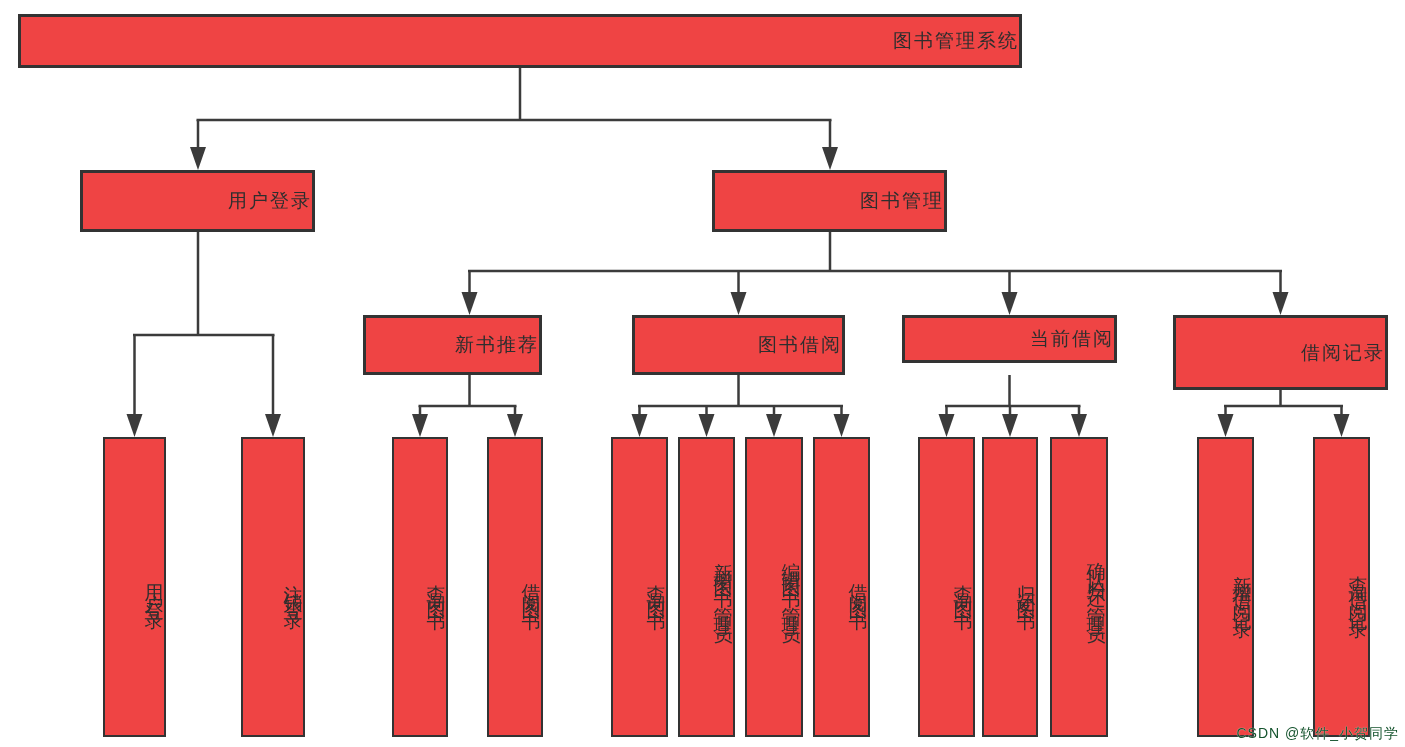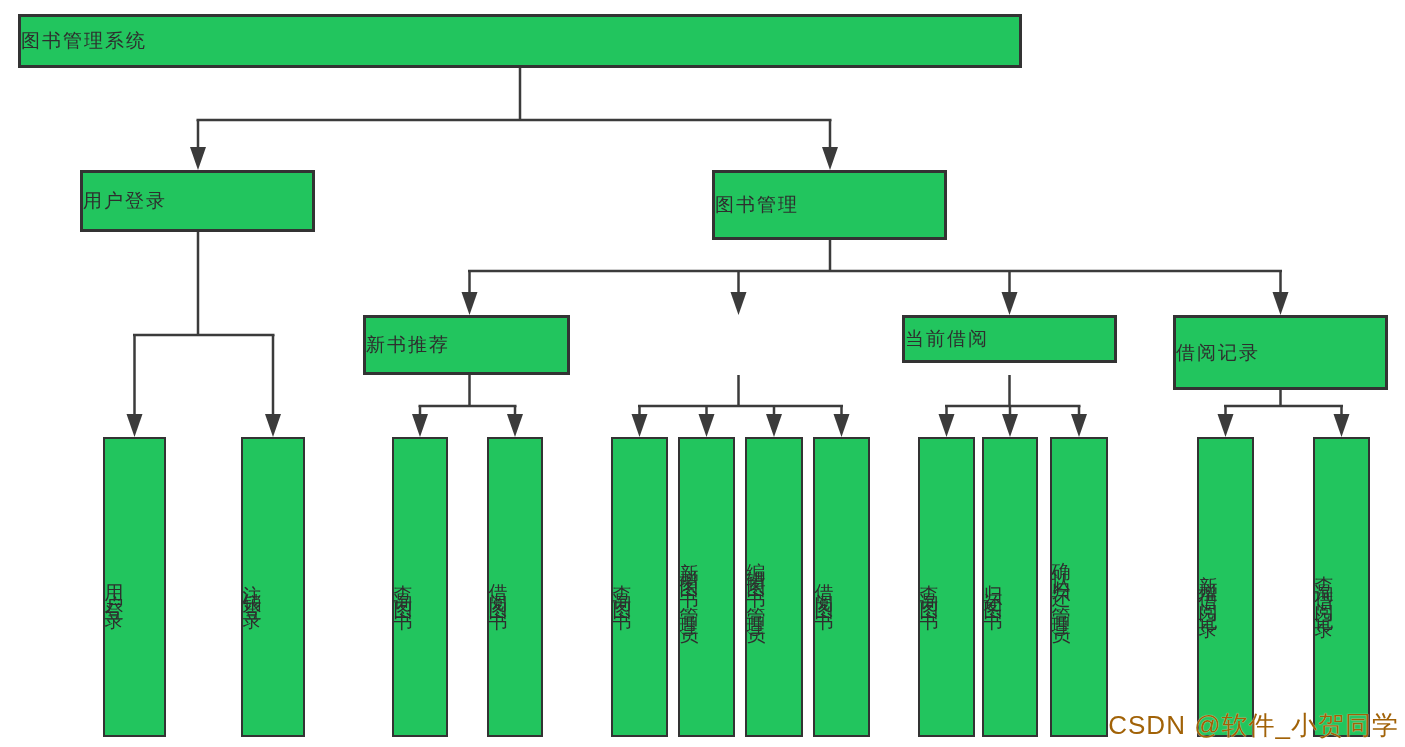--- a/index.html
+++ b/index.html
@@ -9,48 +9,48 @@
     height: 747px;
     background: #ffffff;
     font-family: "Liberation Sans", "DejaVu Sans", sans-serif;
     overflow: hidden;
   }
   svg.wires { position: absolute; left: 0; top: 0; width: 1405px; height: 747px; }
   svg.wires line { stroke: #3b3b3b; stroke-width: 2.5; }
   svg.wires polygon { fill: #3b3b3b; }
   .box {
     position: absolute;
-    background: #22c55e;
+    background: #ef4444;
     border: 3px solid #333333;
     box-sizing: border-box;
     display: flex;
     align-items: center;
-    justify-content: flex-start;
+    justify-content: flex-end;
     color: #2e2e2e;
   }
   .hlabel {
     font-size: 19px;
     letter-spacing: 2px;
     white-space: nowrap;
   }
   .leaf { border-width: 2.5px; }
   .vlabel {
     writing-mode: vertical-rl;
     text-orientation: mixed;
     font-size: 19px;
     letter-spacing: 9px;
     line-height: 1;
     white-space: nowrap;
   }
   .watermark {
     position: absolute;
     right: 6px;
     bottom: 4px;
-    font-size: 26px;
-    color: #a16207;
+    font-size: 14px;
+    color: #14532d;
     letter-spacing: 1px;
     white-space: nowrap;
     text-shadow: 0 0 1px #ffffff;
   }
 </style>
 </head>
 <body>
 
 <div class="canvas">
 
@@ -123,26 +123,29 @@
     </g>
   </svg>
 
   <div class="box" style="left:18px; top:14px; width:1004px; height:54px;">
     <span class="hlabel">图书管理系统</span>
   </div>
 
   <div class="box" style="left:80px; top:170px; width:235px; height:62px;">
     <span class="hlabel">用户登录</span>
   </div>
-  <div class="box" style="left:712px; top:170px; width:235px; height:70px;">
+  <div class="box" style="left:712px; top:170px; width:235px; height:62px;">
     <span class="hlabel">图书管理</span>
   </div>
 
-  <div class="box" style="left:363px; top:315px; width:207px; height:60px;">
+  <div class="box" style="left:363px; top:315px; width:179px; height:60px;">
     <span class="hlabel">新书推荐</span>
+  </div>
+  <div class="box" style="left:632px; top:315px; width:213px; height:60px;">
+    <span class="hlabel">图书借阅</span>
   </div>
   <div class="box" style="left:902px; top:315px; width:215px; height:48px;">
     <span class="hlabel">当前借阅</span>
   </div>
   <div class="box" style="left:1173px; top:315px; width:215px; height:75px;">
     <span class="hlabel">借阅记录</span>
   </div>
 
   <div class="box leaf" style="left:103px; top:437px; width:63px; height:300px;">
     <span class="vlabel">用户登录</span>

